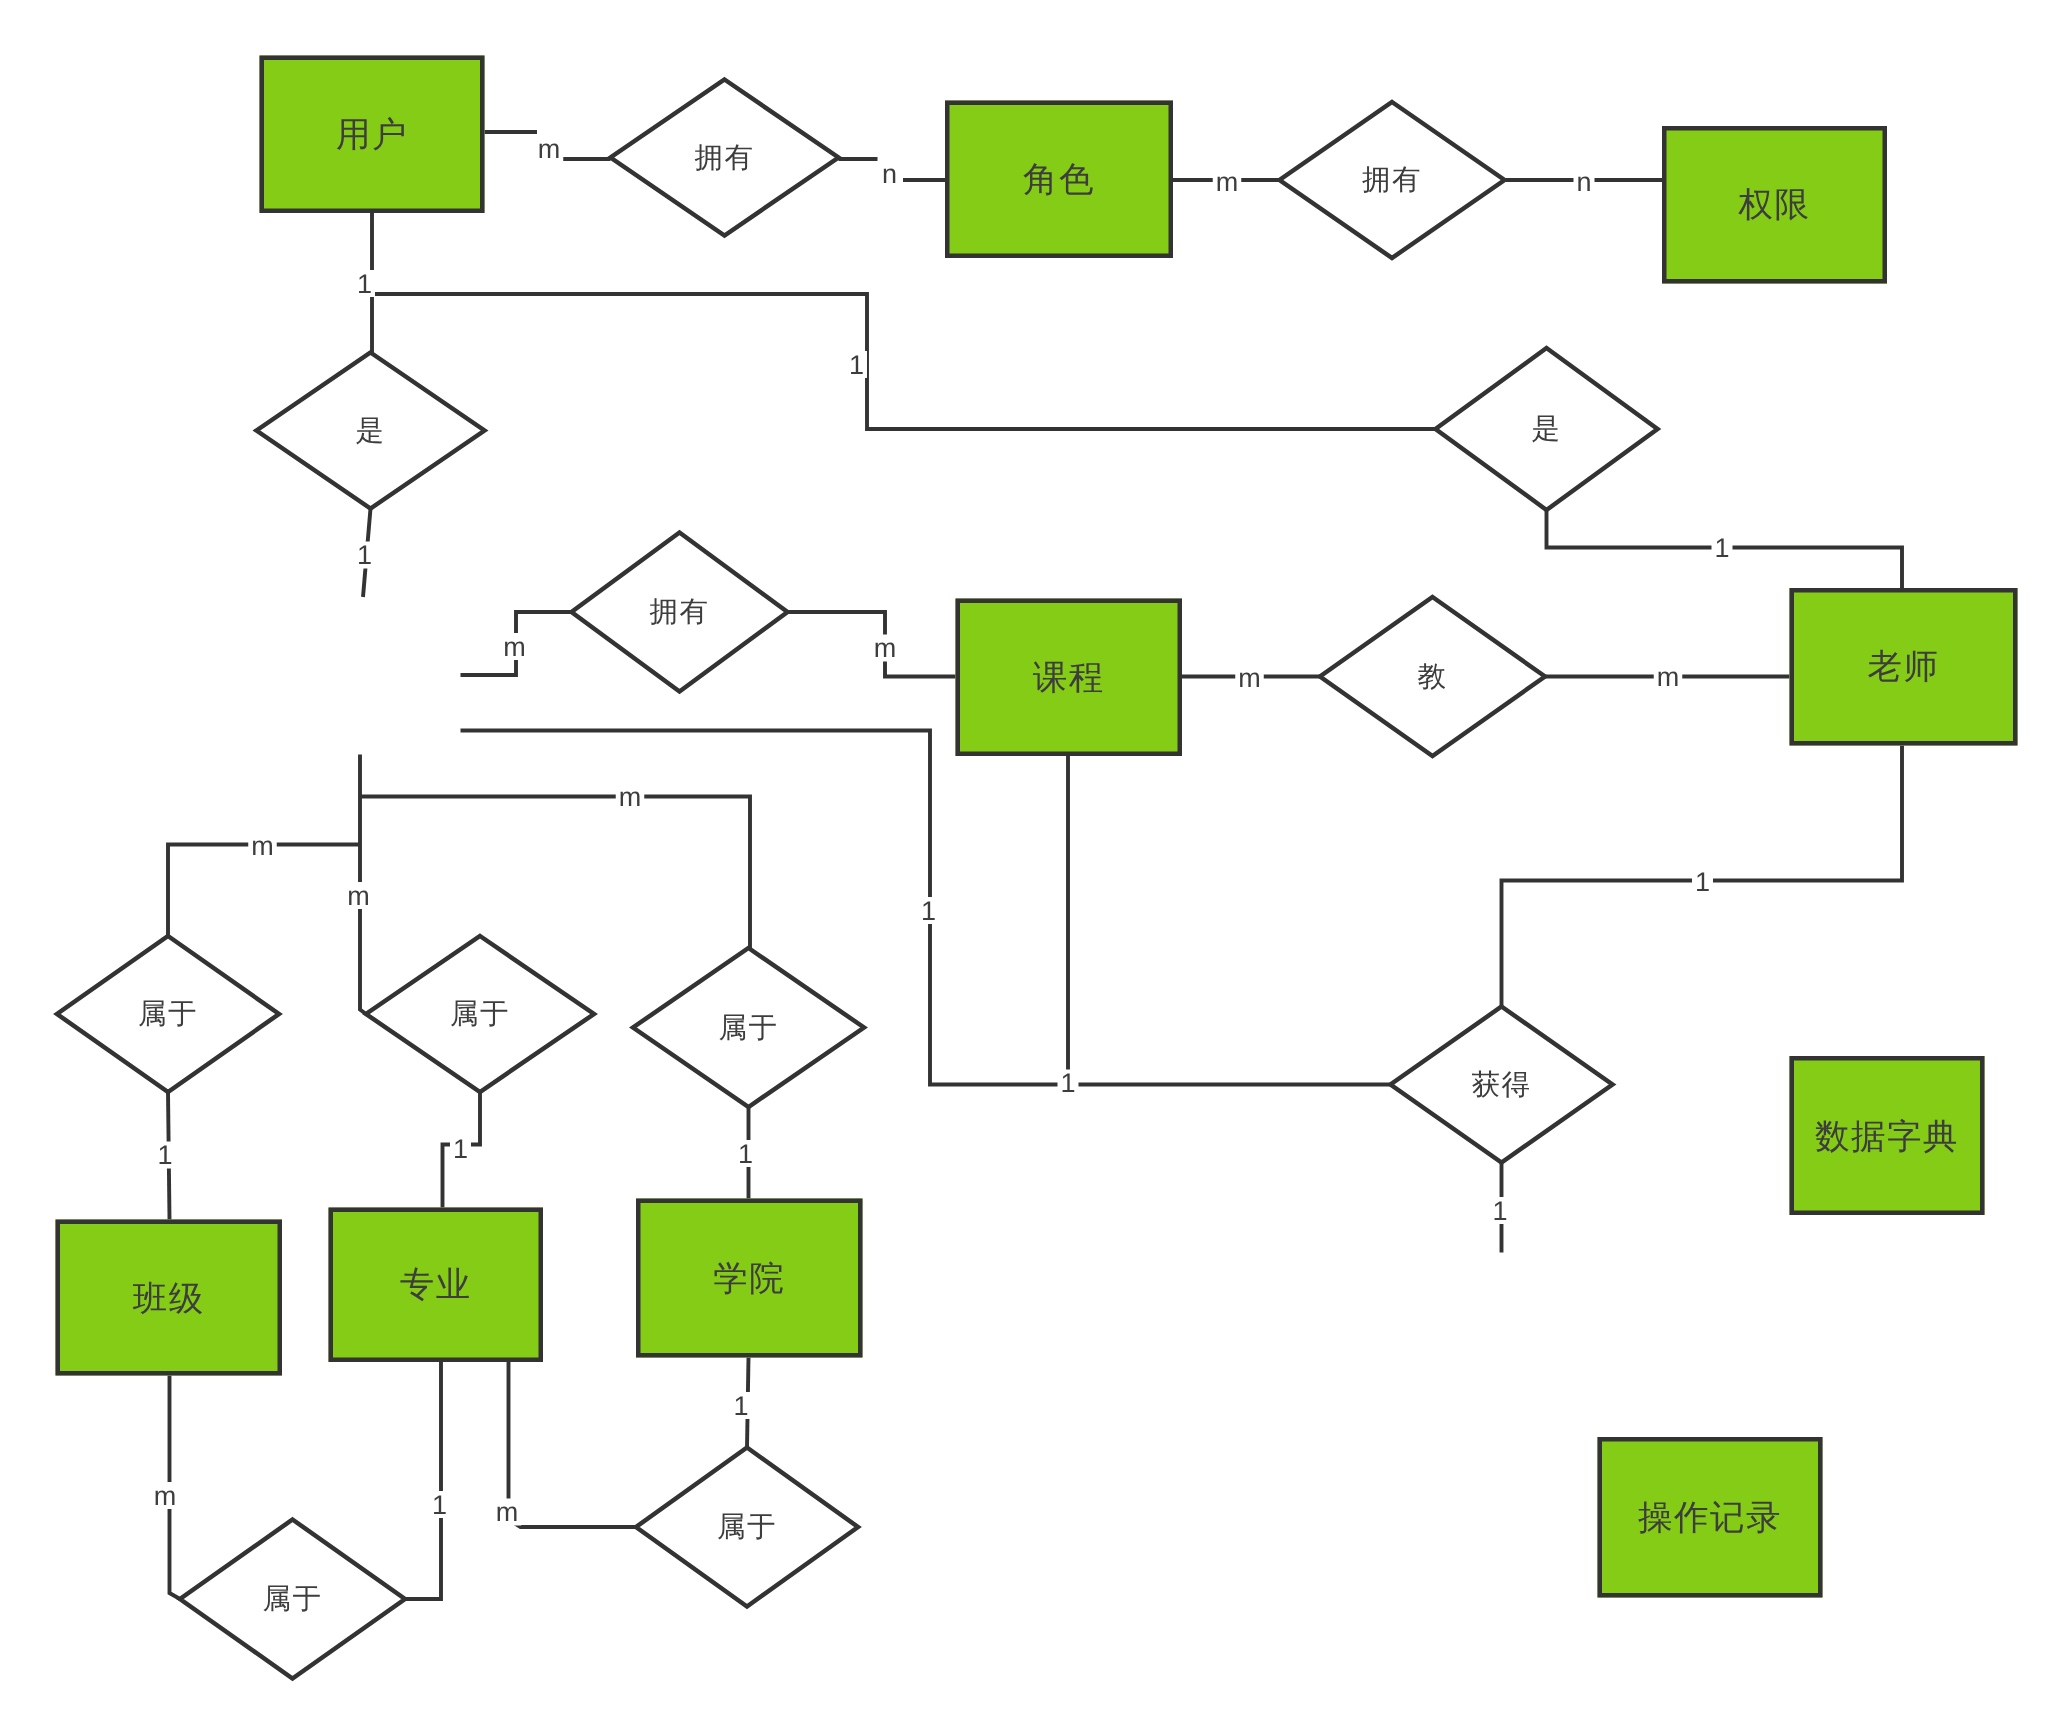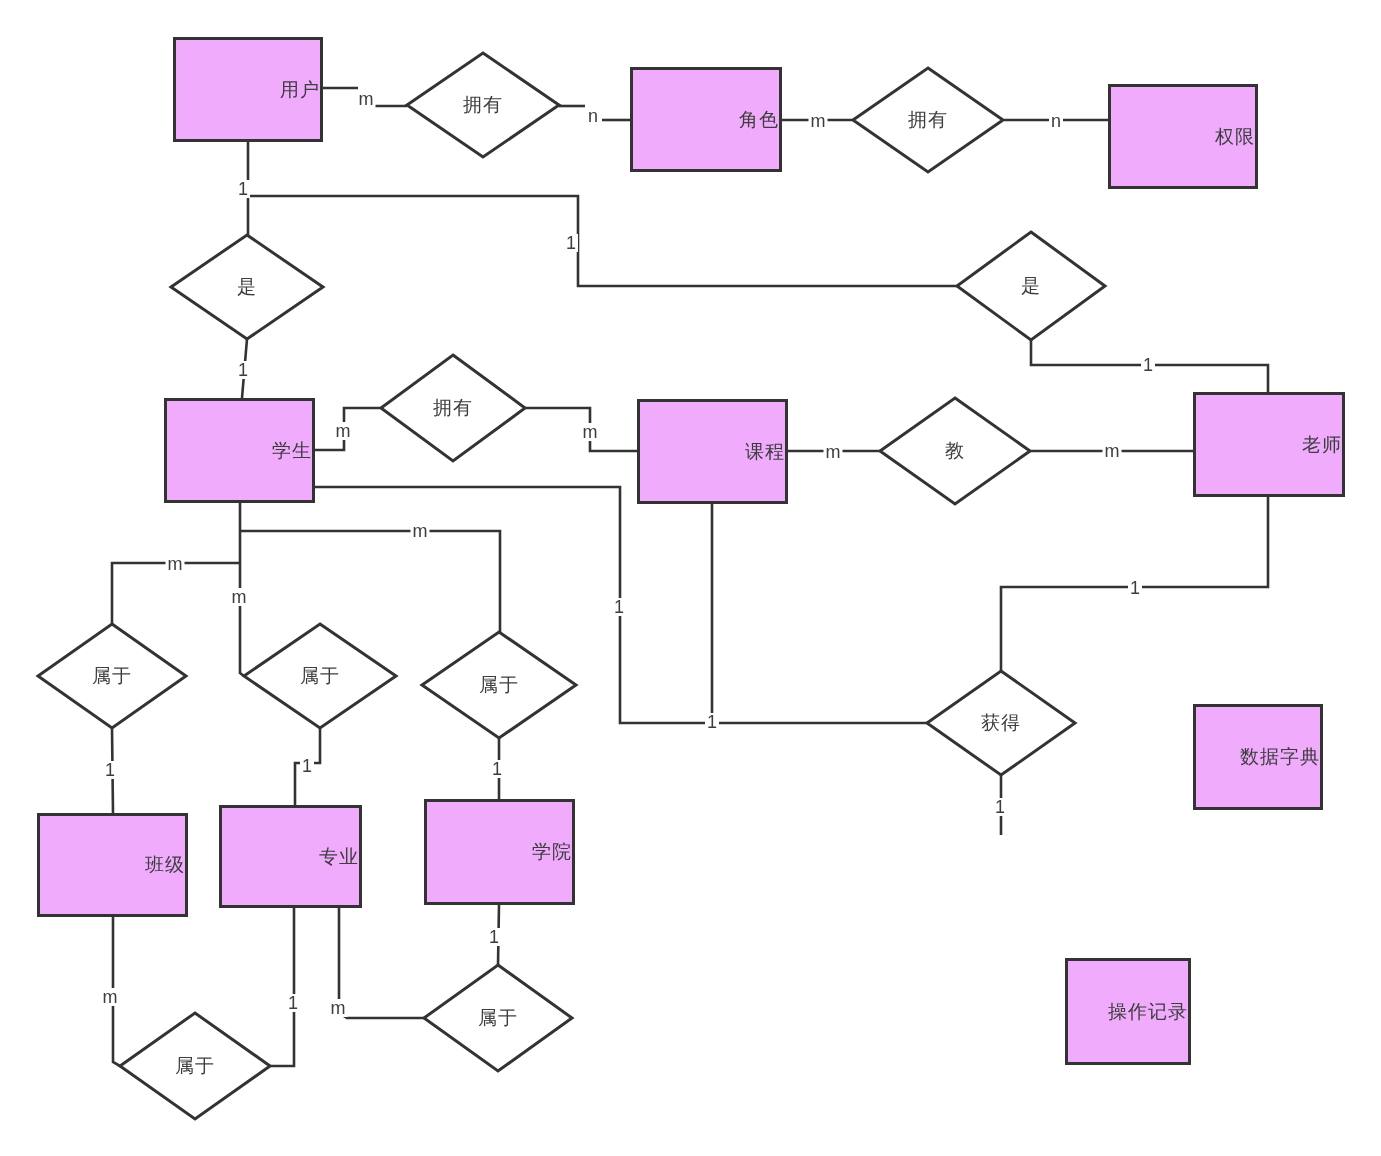--- a/index.html
+++ b/index.html
@@ -8,23 +8,23 @@
     width:1381px;height:1156px;
     background:#ffffff;
     font-family:"Liberation Sans", sans-serif;
     overflow:hidden;
   }
   svg.wires{position:absolute;left:0;top:0;}
   .wires path{fill:none;stroke:#333333;stroke-width:2.6px;}
   .wires polygon{fill:#ffffff;stroke:#333333;stroke-width:3px;}
   .entity{
     position:absolute;box-sizing:border-box;
-    border:3px solid #333333;background:#f0abfc;
-    display:flex;align-items:center;justify-content:flex-end;
-    font-size:19px;color:#3d3d3d;letter-spacing:1px;
+    border:3px solid #333333;background:#84cc16;
+    display:flex;align-items:center;justify-content:center;
+    font-size:23px;color:#3d3d3d;letter-spacing:1px;
   }
   .dlabel{
     position:absolute;transform:translate(-50%,-50%);
     font-size:19px;color:#3d3d3d;letter-spacing:1px;white-space:nowrap;
   }
   .card{
     position:absolute;transform:translate(-50%,-50%);
     font-size:18px;color:#3d3d3d;background:#ffffff;
     padding:0 2px;line-height:1;white-space:nowrap;
   }
@@ -81,42 +81,39 @@
 
   <div class="entity" style="left:173px;top:37px;width:150px;height:105px">
       <span>用户</span>
     </div>
   <div class="entity" style="left:630px;top:67px;width:152px;height:105px">
       <span>角色</span>
     </div>
   <div class="entity" style="left:1108px;top:84px;width:150px;height:105px">
       <span>权限</span>
     </div>
-  <div class="entity" style="left:164px;top:398px;width:151px;height:105px">
-      <span>学生</span>
-    </div>
   <div class="entity" style="left:1193px;top:392px;width:152px;height:105px">
       <span>老师</span>
     </div>
   <div class="entity" style="left:637px;top:399px;width:151px;height:105px">
       <span>课程</span>
     </div>
   <div class="entity" style="left:37px;top:813px;width:151px;height:104px">
       <span>班级</span>
     </div>
   <div class="entity" style="left:219px;top:805px;width:143px;height:103px">
       <span>专业</span>
     </div>
   <div class="entity" style="left:424px;top:799px;width:151px;height:106px">
       <span>学院</span>
     </div>
   <div class="entity" style="left:1193px;top:704px;width:130px;height:106px">
       <span>数据字典</span>
     </div>
-  <div class="entity" style="left:1065px;top:958px;width:126px;height:107px">
+  <div class="entity" style="left:1065px;top:958px;width:150px;height:107px">
       <span>操作记录</span>
     </div>
 
   <div class="dlabel" style="left:483px;top:105px">拥有</div>
   <div class="dlabel" style="left:928px;top:120px">拥有</div>
   <div class="dlabel" style="left:247px;top:287px">是</div>
   <div class="dlabel" style="left:1031px;top:286px">是</div>
   <div class="dlabel" style="left:453px;top:408px">拥有</div>
   <div class="dlabel" style="left:955px;top:451px">教</div>
   <div class="dlabel" style="left:112px;top:676px">属于</div>

